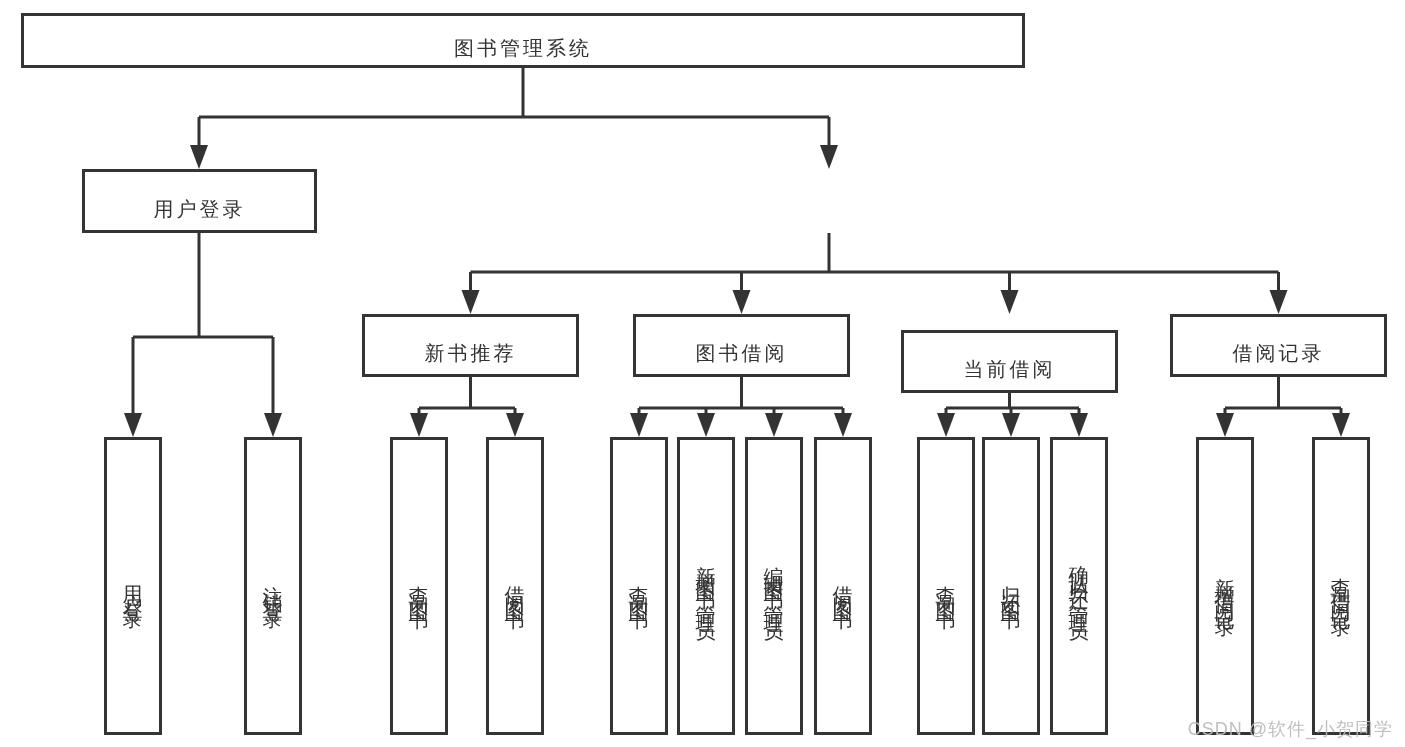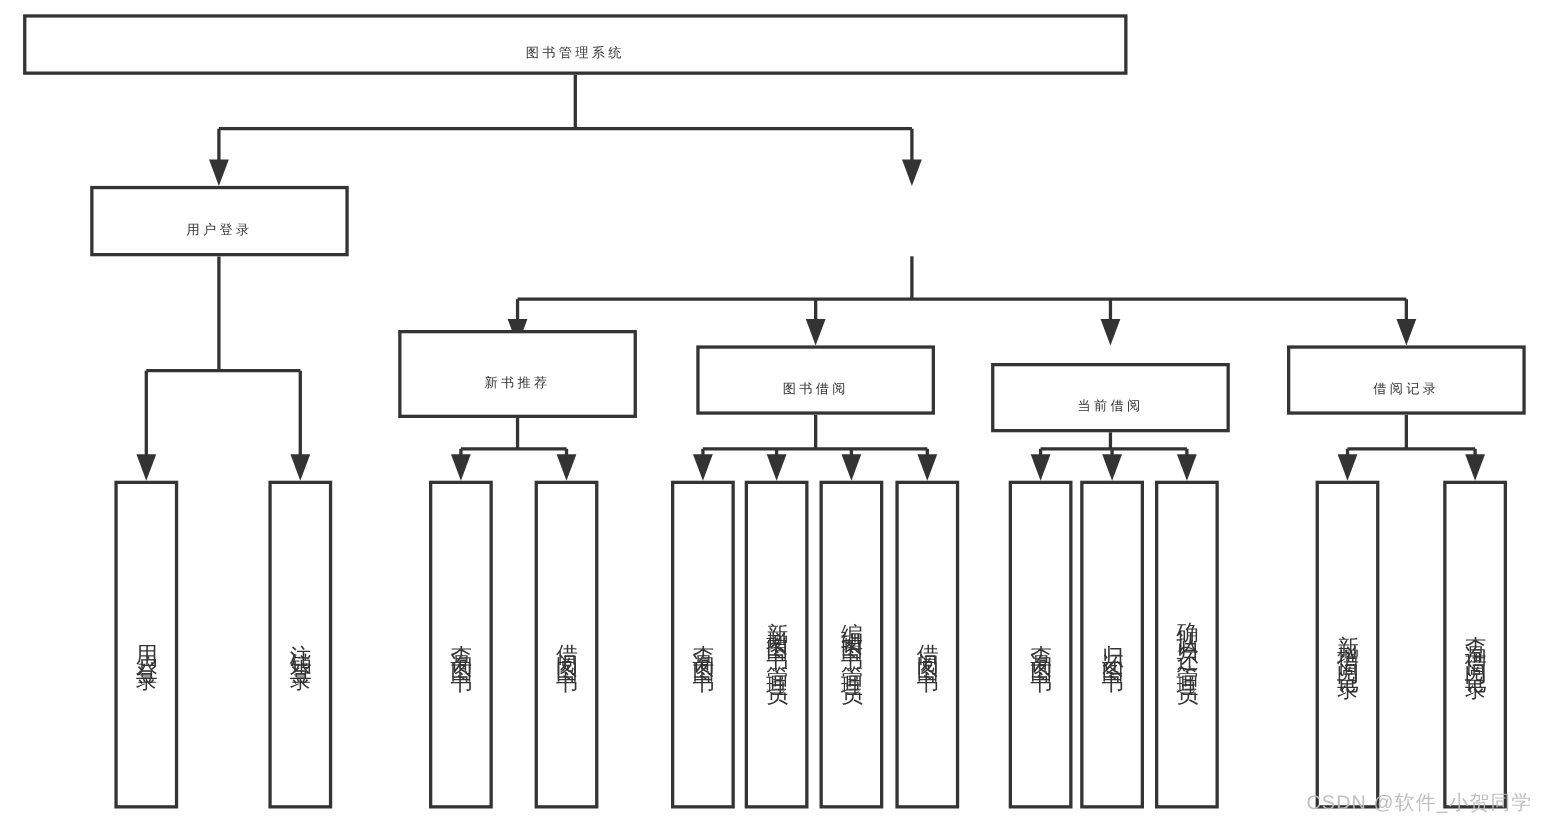--- a/index.html
+++ b/index.html
@@ -27,21 +27,21 @@
     box-sizing: border-box;
     border: 3px solid #343434;
     background: #ffffff;
     display: flex;
     align-items: center;
     justify-content: center;
     color: #333333;
     z-index: 2;
   }
   .box.h span {
-    font-size: 12px;
+    font-size: 20px;
     letter-spacing: 3px;
     white-space: nowrap;
     margin-top: 16px;
   }
   .box.v span {
     writing-mode: vertical-rl;
     text-orientation: mixed;
     font-size: 20px;
     letter-spacing: 8px;
     line-height: 1;
@@ -119,21 +119,21 @@
     </svg>
 
   <div class="box h" style="left:21px; top:13px; width:1004px; height:55px;">
     <span>图书管理系统</span>
   </div>
 
   <div class="box h" style="left:82px; top:169px; width:235px; height:64px;">
     <span>用户登录</span>
   </div>
 
-  <div class="box h" style="left:362px; top:300px; width:217px; height:80px;text-align:center;">
+  <div class="box h" style="left:362px; top:314px; width:217px; height:63px;text-align:center;">
     <span>新书推荐</span>
   </div>
   <div class="box h" style="left:633px; top:314px; width:217px; height:63px;">
     <span>图书借阅</span>
   </div>
   <div class="box h" style="left:901px; top:330px; width:217px; height:63px;align-items:center;">
     <span>当前借阅</span>
   </div>
   <div class="box h" style="left:1170px; top:314px; width:217px; height:63px;">
     <span>借阅记录</span>

